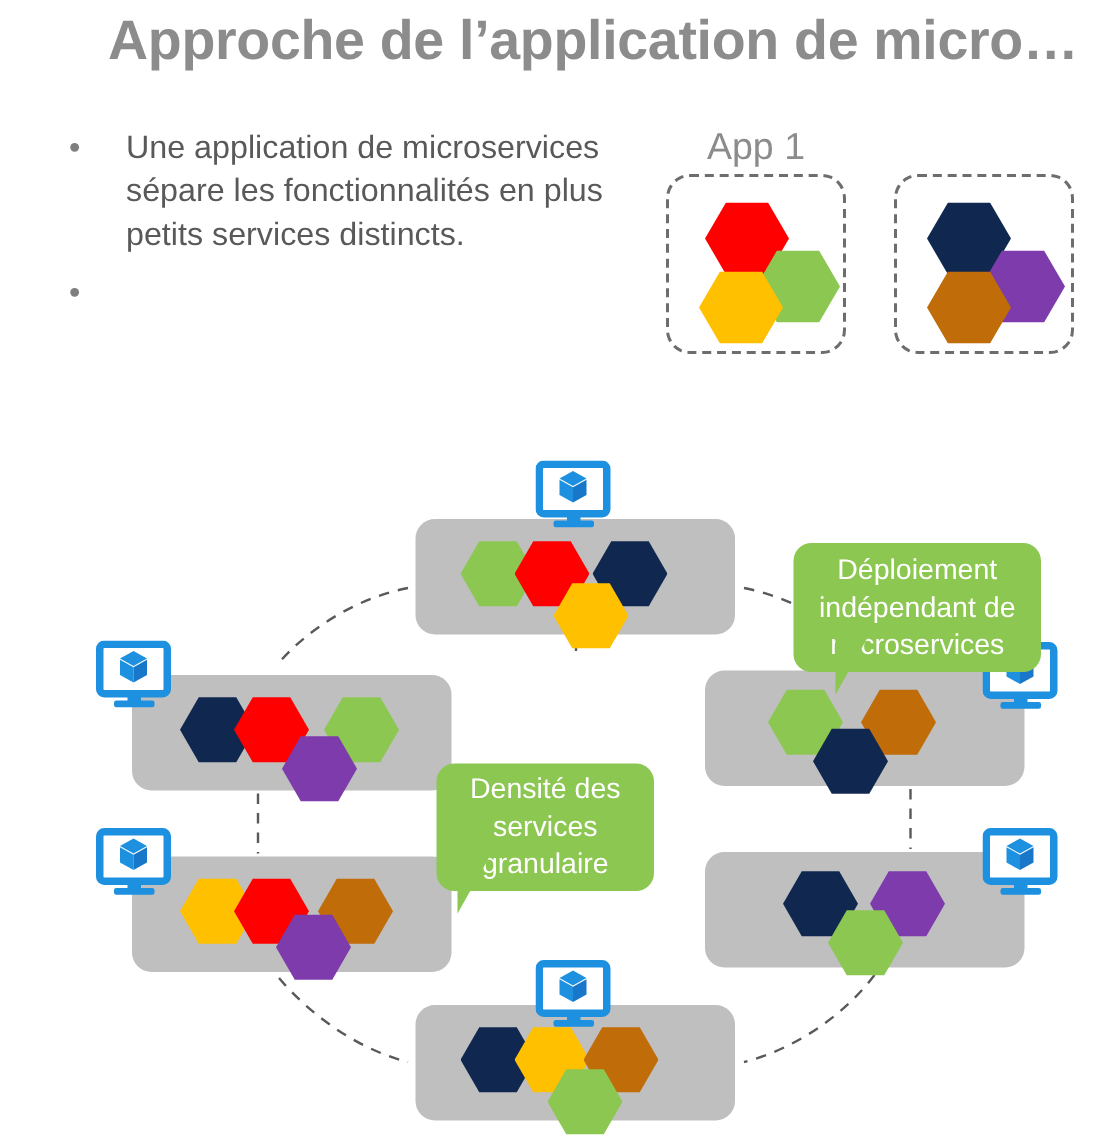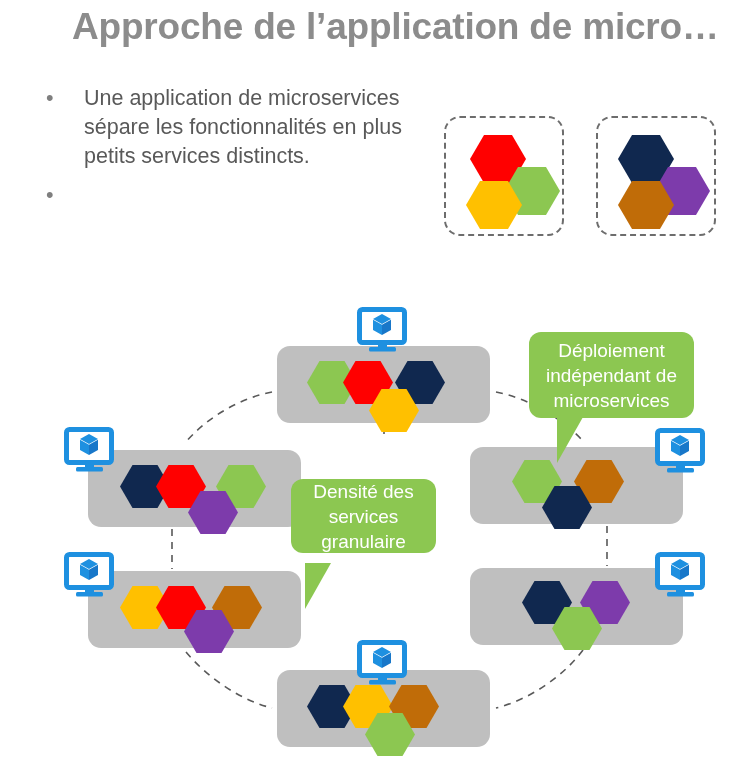--- a/index.html
+++ b/index.html
@@ -112,20 +112,21 @@
     border-radius: 12px;
     color: #ffffff;
     font-size: 19px;
     line-height: 25px;
     text-align: center;
     display: flex;
     align-items: center;
     justify-content: center;
     box-sizing: border-box;
     padding: 8px 10px;
+    margin-top: 30px;
   }
   .callout-tail {
     position: absolute;
     width: 0;
     height: 0;
   }
 
   
   #ring {
     position: absolute;
@@ -160,20 +161,21 @@
       <path d="M 186 652 C 208 678 240 700 272 708"></path>
 
       <path d="M 583 650 C 562 678 528 700 496 708"></path>
 
       <path d="M 384 427 L 384 436"></path>
     </g>
   </svg>
 
   <div id="app-groups">
       <div class="app-group" style="left: 444px; top: 84px; width: 120px; height: 152px;">
+        <div class="app-label">App 1</div>
         <div class="app-box">
           <div class="hex" style="left: 24px; top: 16px; width: 56px; height: 50px; background: rgb(255, 0, 0);"></div>
           <div class="hex" style="left: 58px; top: 48px; width: 56px; height: 50px; background: rgb(140, 199, 81);"></div>
           <div class="hex" style="left: 20px; top: 62px; width: 56px; height: 50px; background: rgb(255, 192, 0);"></div>
         </div>
       </div>
       <div class="app-group" style="left: 596px; top: 84px; width: 120px; height: 152px;">
         <div class="app-box">
           <div class="hex" style="left: 20px; top: 16px; width: 56px; height: 50px; background: rgb(16, 40, 79);"></div>
           <div class="hex" style="left: 56px; top: 48px; width: 56px; height: 50px; background: rgb(125, 59, 171);"></div>
@@ -277,19 +279,19 @@
             <polygon points="34,12.8 25,17.8 25,28 34,23" fill="#1877c9"></polygon>
           </g>
         </svg></div>
     </div>
 
   <div id="callouts">
       <div class="callout" style="left: 529px; top: 332px; width: 165px; height: 86px; background: rgb(140, 199, 81);">
         <span>Déploiement indépendant de microservices</span>
       </div>
       <div class="callout-tail" style="left: 557px; top: 417px; border-left: 0px solid transparent; border-right: 26px solid transparent; border-top: 46px solid rgb(140, 199, 81);"></div>
-      <div class="callout" style="left: 291px; top: 479px; width: 145px; height: 74px; background: rgb(140, 199, 81); justify-content: center;">
+      <div class="callout" style="left: 291px; top: 479px; width: 145px; height: 85px; background: rgb(140, 199, 81); justify-content: center;">
         <span>Densité des services granulaire</span>
       </div>
       <div class="callout-tail" style="left: 305px; top: 563px; border-right: 0px solid transparent; border-left: 26px solid transparent; border-top: 46px solid rgb(140, 199, 81); transform: scaleX(-1);"></div>
     </div>
 
 </div>
 
 </body></html>

